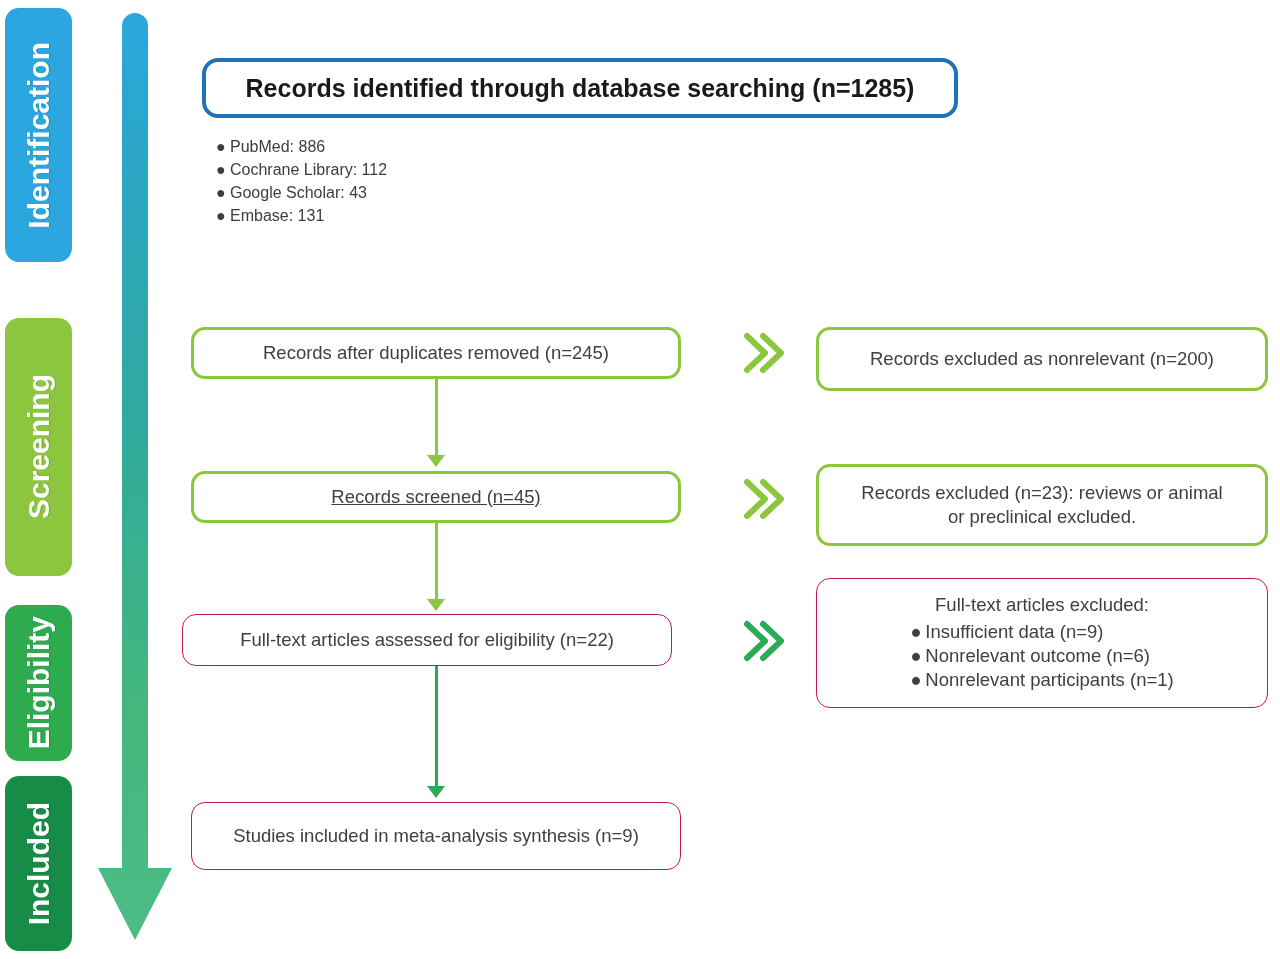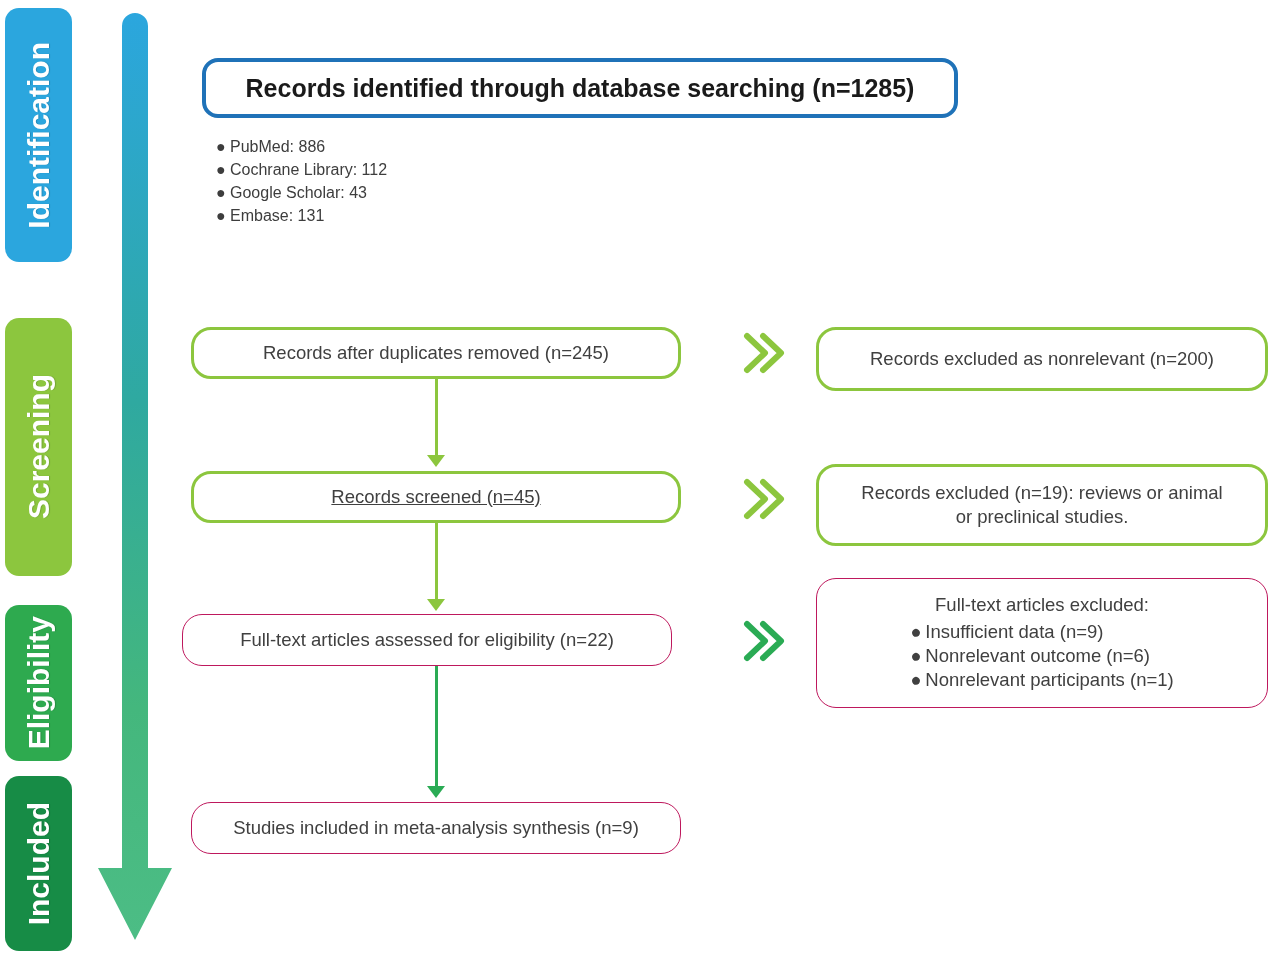--- a/index.html
+++ b/index.html
@@ -30,21 +30,21 @@
   }
 
   
   .flow-arrow{position:absolute;left:95px;top:8px;width:90px;height:940px;}
 
   
   .fbox{
     position:absolute;
     box-sizing:border-box;
     background:#ffffff;
-    border-radius:20px;
+    border-radius:14px;
     display:flex;align-items:center;justify-content:center;
     text-align:center;
     color:#404040;
     font-size:18.5px;
     line-height:1.32;
     padding:6px 14px;
   }
   .fbox.head{
     border:4px solid #1f72b8;
     border-radius:16px;
@@ -137,21 +137,21 @@
   </div>
 
   <div class="fbox lime" style="left:191px;top:471px;width:490px;height:52px;text-decoration:underline;">
     <span>Records screened  (n=45)</span>
   </div>
 
   <div class="fbox green" style="left:182px;top:614px;width:490px;height:52px;">
     <span>Full-text articles assessed for eligibility  (n=22)</span>
   </div>
 
-  <div class="fbox green" style="left:191px;top:802px;width:490px;height:52px;">
+  <div class="fbox green" style="left:191px;top:802px;width:490px;height:68px;">
     <span>Studies included in meta-analysis synthesis (n=9)</span>
   </div>
 
   <div class="vline" style="left:435px;top:379px;height:78px;background:#8cc63e;"></div>
   <div class="vhead" style="left:427px;top:455px;border-top:12px solid #8cc63e;"></div>
 
   <div class="vline" style="left:435px;top:523px;height:78px;background:#8cc63e;"></div>
   <div class="vhead" style="left:427px;top:599px;border-top:12px solid #8cc63e;"></div>
 
   <div class="vline" style="left:435px;top:666px;height:122px;background:#2aab54;"></div>
@@ -168,22 +168,22 @@
   <svg class="chev" style="left:733px;top:610px;" viewBox="0 0 62 62">
     <path d="M14 14 L32 31 L14 48 M30 14 L48 31 L30 48" fill="none" stroke="#2aab54" stroke-width="6" stroke-linecap="round" stroke-linejoin="round"></path>
   </svg>
 
   <div class="fbox lime" style="left:816px;top:327px;width:452px;height:64px;">
     <span>Records excluded as nonrelevant (n=200)</span>
   </div>
 
   <div class="fbox lime" style="left:816px;top:464px;width:452px;height:82px;">
     <div class="box-block">
-      <div>Records excluded (n=19): reviews or animal</div>
-      <div>or preclinical studies.</div>
+      <div>Records excluded (n=23): reviews or animal</div>
+      <div>or preclinical excluded.</div>
     </div>
   </div>
 
   <div class="fbox green" style="left:816px;top:578px;width:452px;height:130px;">
     <div class="box-block">
       <div class="bl-title">Full-text articles excluded:</div>
       <div class="wrap">
         <ul>
           <li>
             <span class="b">●</span><span>Insufficient data (n=9)</span>

